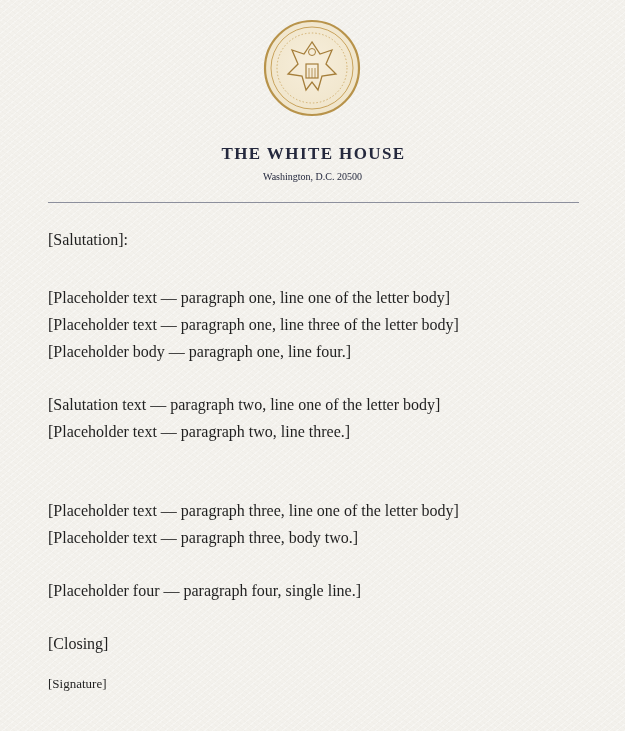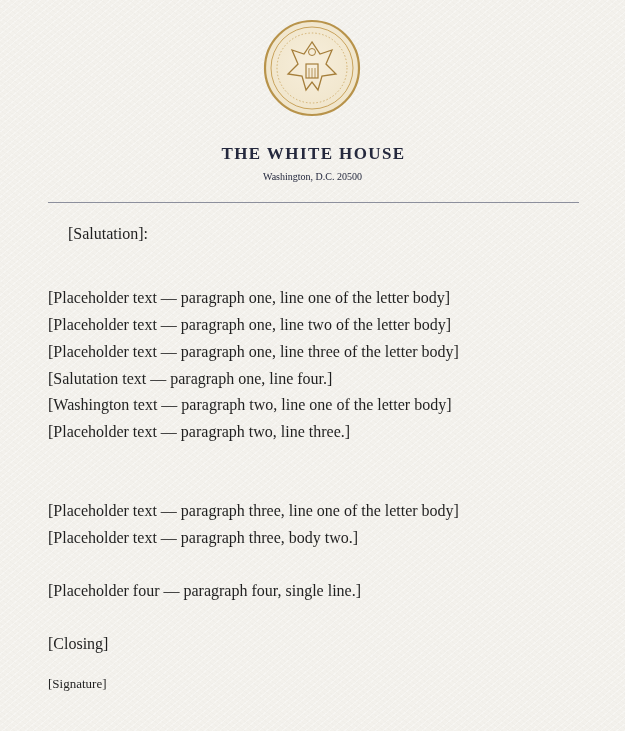--- a/index.html
+++ b/index.html
@@ -58,21 +58,21 @@
       background: #8c8f9c;
     }
     .text {
       position: absolute;
       left: 48px;
       font-size: 16px;
       line-height: 27px;
       color: #1f1f1f;
       white-space: nowrap;
     }
-    .salutation { top: 220px; margin-left: 20px; }
+    .salutation { top: 226px; }
     .p1 { top: 284px; font-family: Liberation Serif, serif; }
     .p2 { top: 391px; }
     .p3 { top: 497px; }
     .p4 { top: 577px; }
     .closing { top: 630px; }
     .signature { top: 670px; font-size: 13px; }
     .line { display: block; }
   </style>
 </head>
 <body>
@@ -98,27 +98,26 @@
   </svg>
 
   <div class="letterhead-title">THE WHITE HOUSE</div>
   <div class="letterhead-address">Washington, D.C. 20500</div>
   <div class="rule"></div>
 
   <div class="text salutation">[Salutation]:</div>
 
   <div class="text p1">
     <span class="line">[Placeholder text — paragraph one, line one of the letter body]</span>
-    <span class="line">[Placeholder text — paragraph one, line two of the letter body]</span>
     <span class="line">[Placeholder text — paragraph one, line three of the letter body]</span>
-    <span class="line">[Salutation text — paragraph one, line four.]</span>
+    <span class="line">[Placeholder body — paragraph one, line four.]</span>
   </div>
 
   <div class="text p2">
-    <span class="line">[Washington text — paragraph two, line one of the letter body]</span>
+    <span class="line">[Salutation text — paragraph two, line one of the letter body]</span>
     <span class="line">[Placeholder text — paragraph two, line three.]</span>
   </div>
 
   <div class="text p3">
     <span class="line">[Placeholder text — paragraph three, line one of the letter body]</span>
     <span class="line">[Placeholder text — paragraph three, body two.]</span>
   </div>
 
   <div class="text p4">
     <span class="line">[Placeholder four — paragraph four, single line.]</span>

